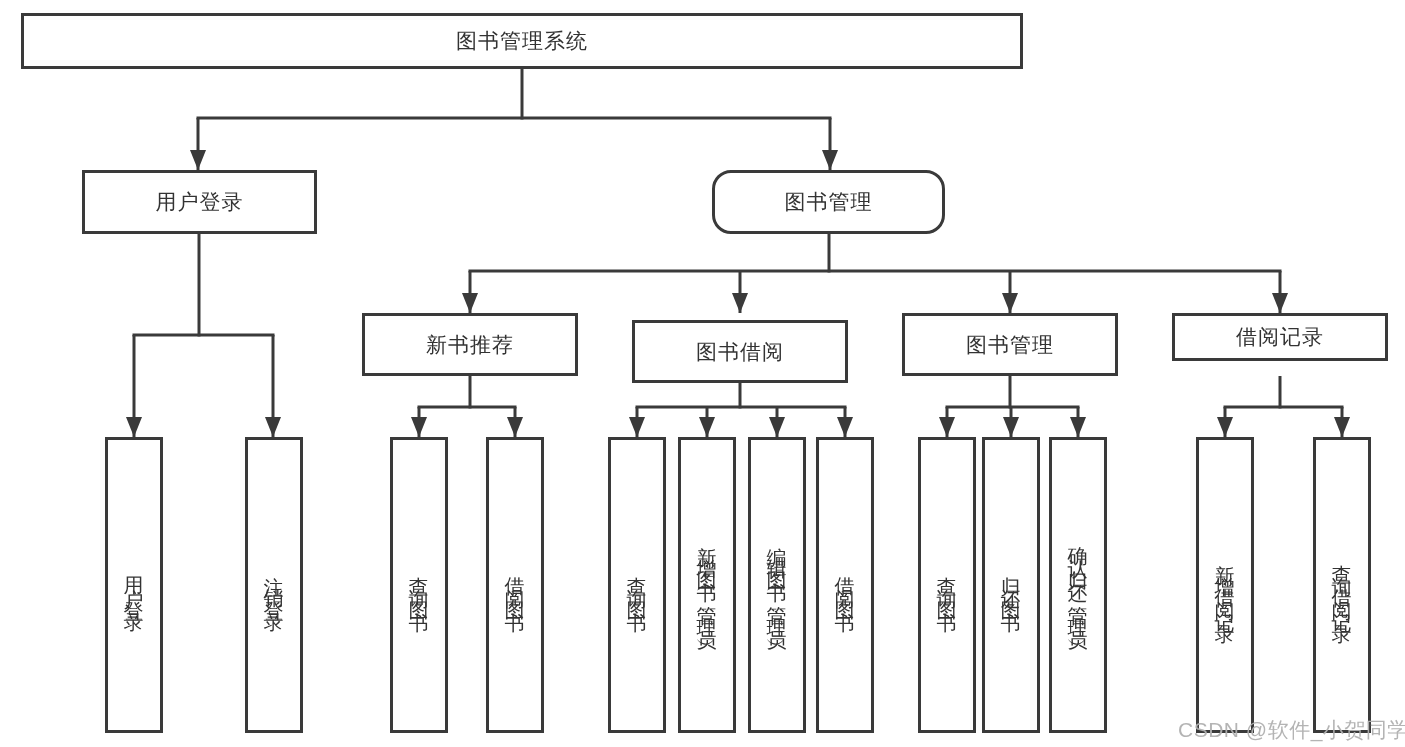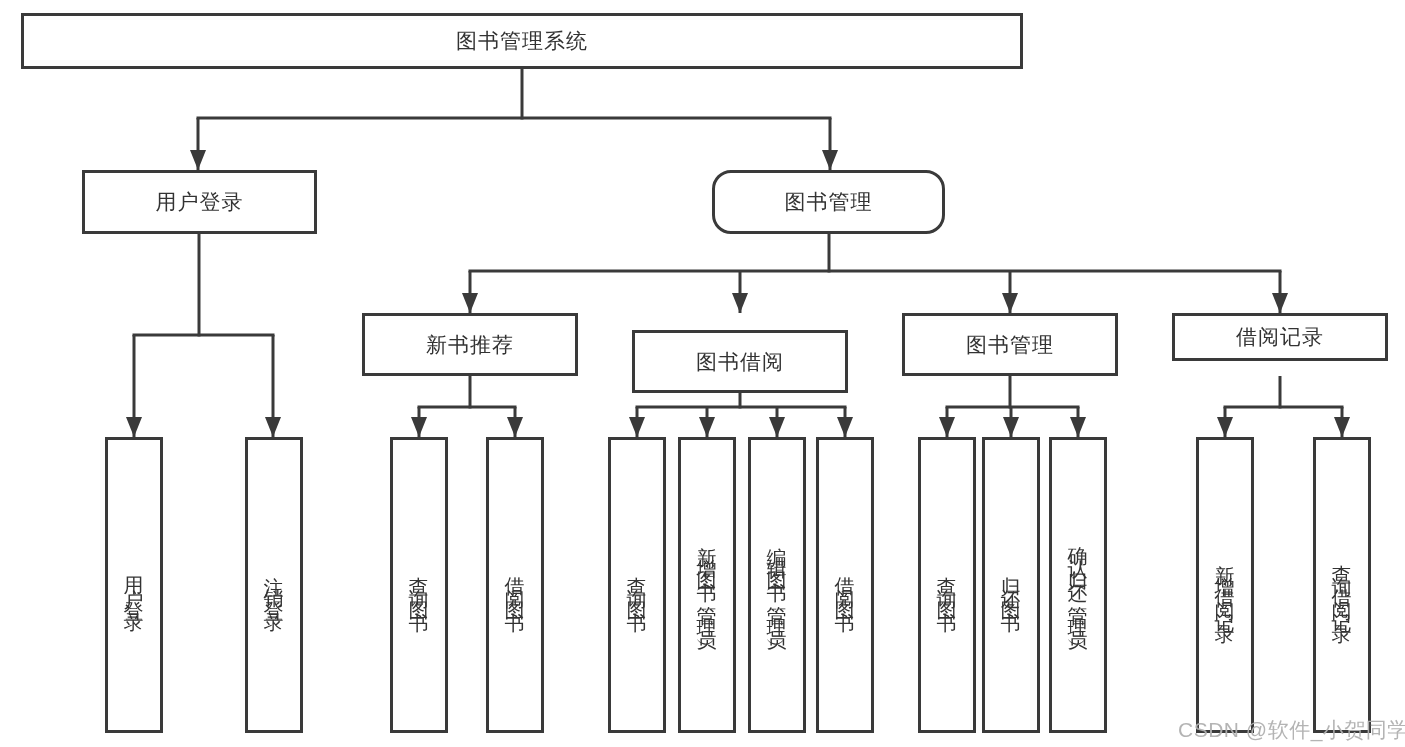--- a/index.html
+++ b/index.html
@@ -112,21 +112,21 @@
       <line x1="1342" y1="407" x2="1342" y2="437" marker-end="url(#ah)"></line>
     </g>
   </svg>
 
   <div class="node hnode" style="left:21px; top:13px; width:1002px; height:56px;">图书管理系统</div>
 
   <div class="node hnode" style="left:82px; top:170px; width:235px; height:64px;">用户登录</div>
   <div class="node hnode" style="left:712px; top:170px; width:233px; height:64px;border-radius:19px;">图书管理</div>
 
   <div class="node hnode" style="left:362px; top:313px; width:216px; height:63px;">新书推荐</div>
-  <div class="node hnode" style="left:632px; top:330px; width:216px; height:63px;">图书借阅</div>
+  <div class="node hnode" style="left:632px; top:320px; width:216px; height:63px;">图书借阅</div>
   <div class="node hnode" style="left:902px; top:313px; width:216px; height:63px;">图书管理</div>
   <div class="node hnode" style="left:1172px; top:313px; width:216px; height:48px;">借阅记录</div>
 
   <div class="node vnode" style="left:105px;">用户登录</div>
   <div class="node vnode" style="left:245px;">注销登录</div>
 
   <div class="node vnode" style="left:390px;">查询图书</div>
   <div class="node vnode" style="left:486px;">借阅图书</div>
 
   <div class="node vnode" style="left:608px;">查询图书</div>

